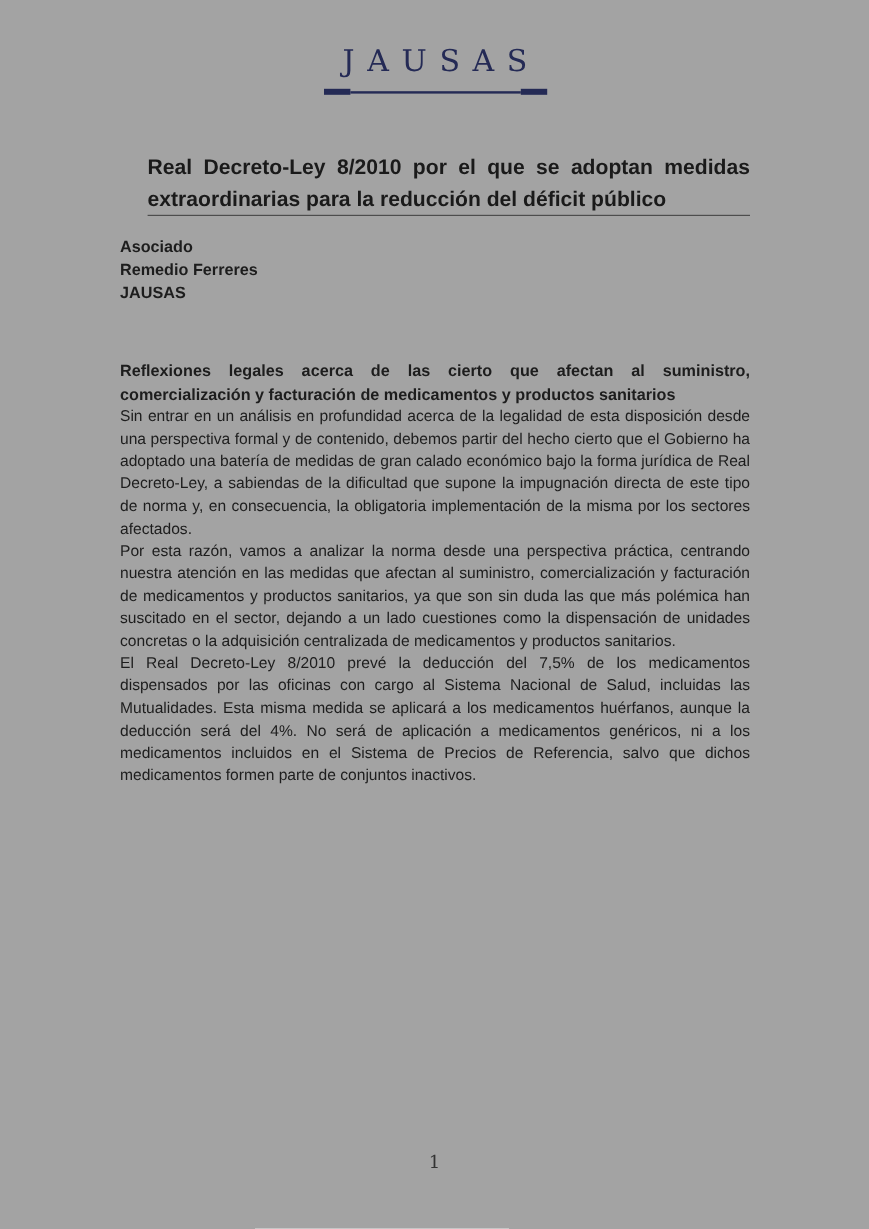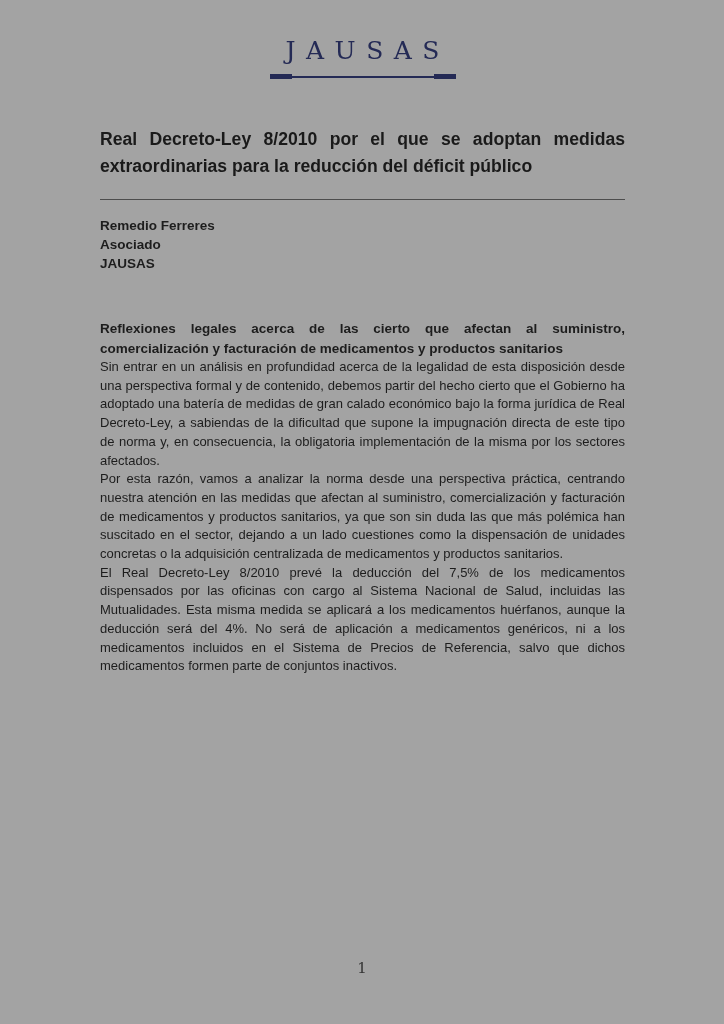--- a/index.html
+++ b/index.html
@@ -39,22 +39,23 @@
   .logo-rule .rule-bar { flex: 1; height: 2px; background: #242a55; }
 
   
   .doc-title {
     margin-top: 47px;
     font-size: 17.6px;
     line-height: 26.5px;
     font-weight: bold;
     text-align: justify;
     color: #1a1a1a;
-    padding-bottom: 20px;
+    padding-bottom: 0;
     border-bottom: 1.5px solid #4d4d4d;
+    margin-left: 23px;
   }
 
   
   .author-block {
     margin-top: 16px;
     font-size: 13.5px;
     line-height: 19px;
     font-weight: bold;
   }
   .author-block div { text-align: left; }
@@ -112,22 +113,22 @@
     <div class="logo-rule">
       <span class="rule-end"></span>
       <span class="rule-bar"></span>
       <span class="rule-end"></span>
     </div>
   </div>
 
   <div class="doc-title">Real Decreto-Ley 8/2010 por el que se adoptan medidas extraordinarias para la reducción del déficit público</div>
 
   <div class="author-block">
+    <div>Asociado</div>
     <div>Remedio Ferreres</div>
-    <div>Asociado</div>
     <div>JAUSAS</div>
   </div>
 
   <div class="subheading">Reflexiones legales acerca de las cierto que afectan al suministro, comercialización y facturación de medicamentos y productos sanitarios</div>
 
   <p class="body-par mt-p1">Sin entrar en un análisis en profundidad acerca de la legalidad de esta disposición desde una perspectiva formal y de contenido, debemos partir del hecho cierto que el Gobierno ha adoptado una batería de medidas de gran calado económico bajo la forma jurídica de Real Decreto-Ley, a sabiendas de la dificultad que supone la impugnación directa de este tipo de norma y, en consecuencia, la obligatoria implementación de la misma por los sectores afectados.</p>
 
   <p class="body-par mt-p2">Por esta razón, vamos a analizar la norma desde una perspectiva práctica, centrando nuestra atención en las medidas que afectan al suministro, comercialización y facturación de medicamentos y productos sanitarios, ya que son sin duda las que más polémica han suscitado en el sector, dejando a un lado cuestiones como la dispensación de unidades concretas o la adquisición centralizada de medicamentos y productos sanitarios.</p>
 
 

